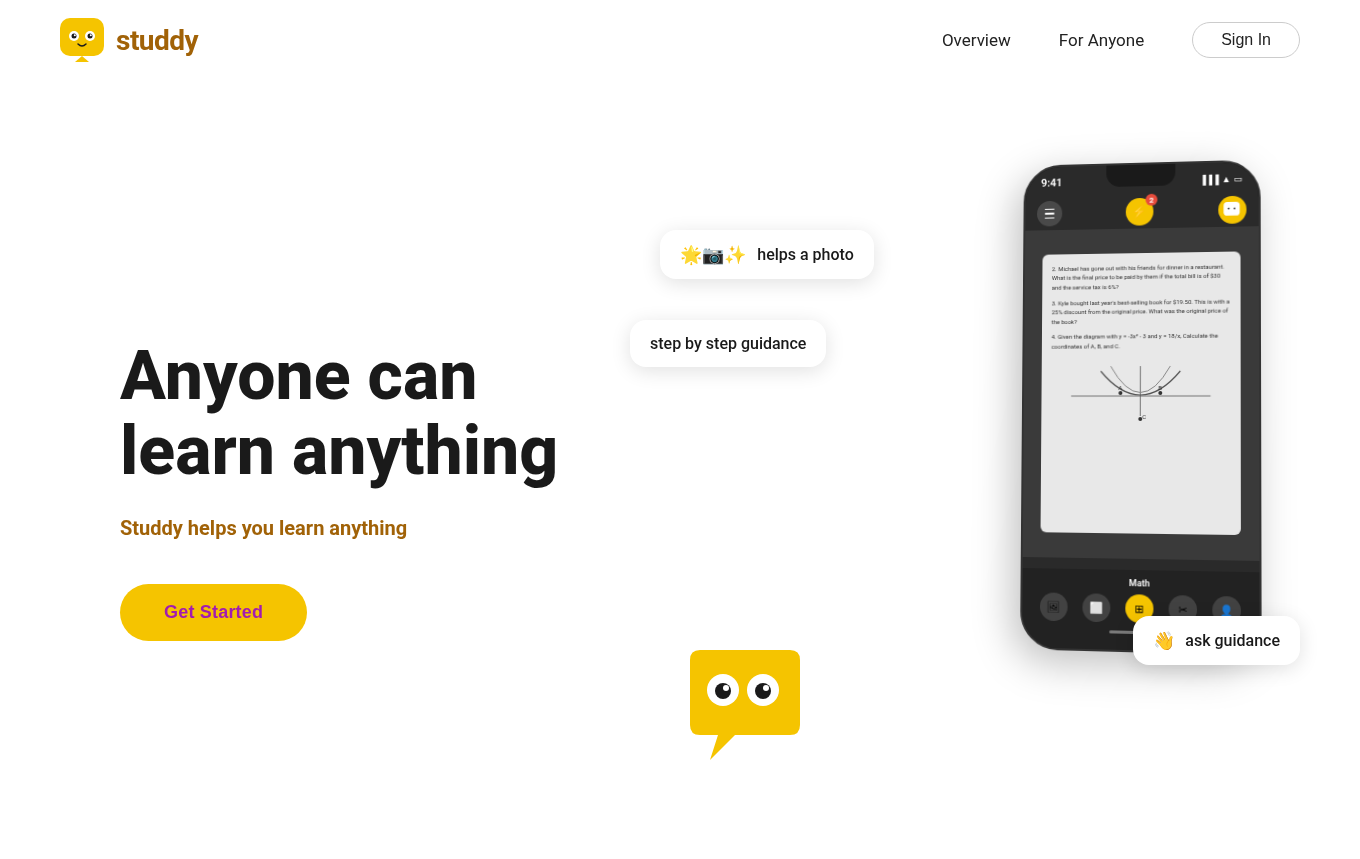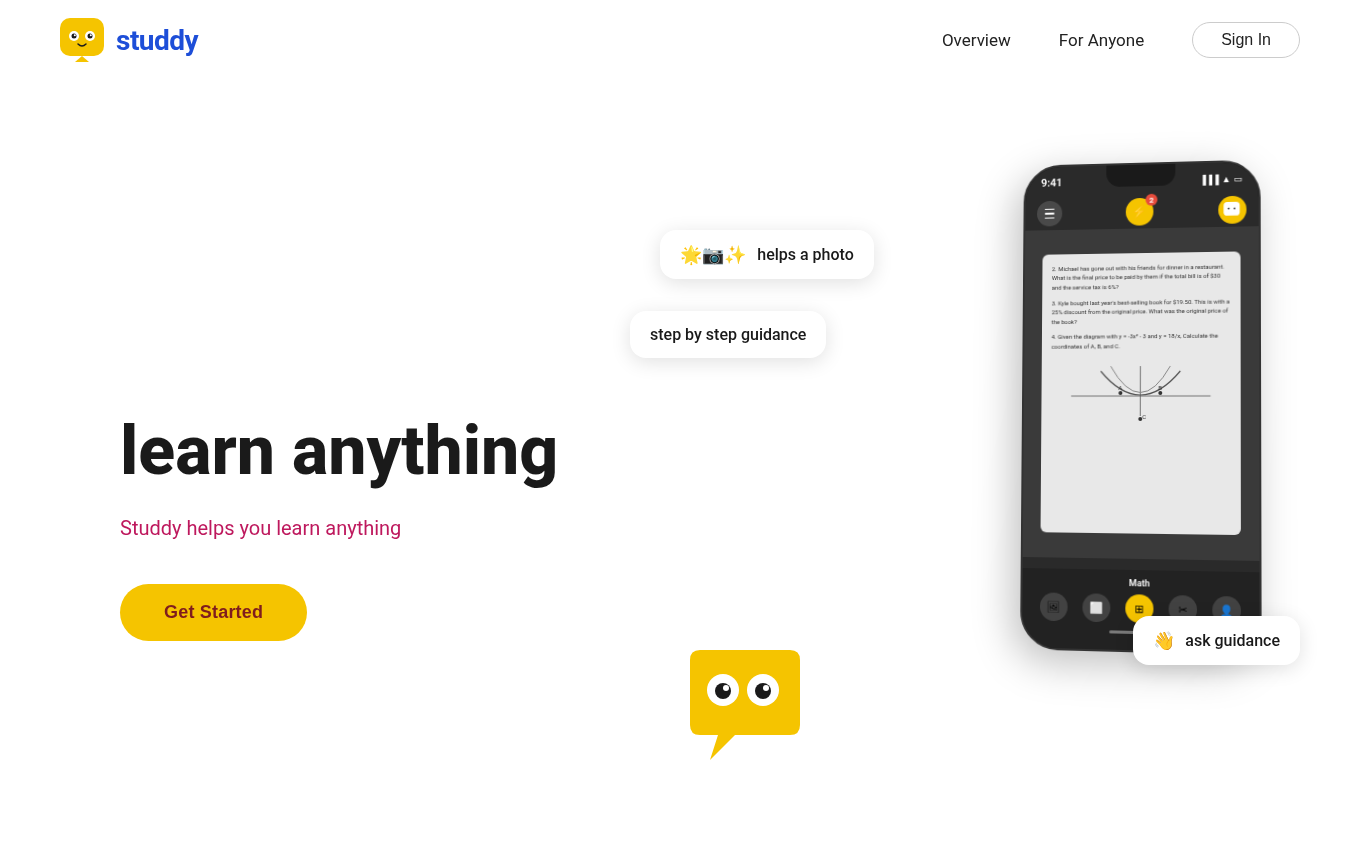--- a/index.html
+++ b/index.html
@@ -28,21 +28,21 @@
     }
 
     .logo-icon {
       width: 48px;
       height: 44px;
     }
 
     .logo-text {
       font-size: 28px;
       font-weight: 700;
-      color: #1d4ed8;
+      color: #a16207;
       letter-spacing: -0.5px;
     }
 
     nav {
       display: flex;
       align-items: center;
       gap: 48px;
     }
 
     .nav-link {
@@ -83,28 +83,28 @@
     .hero-title {
       font-size: 68px;
       font-weight: 800;
       color: #1a1a1a;
       line-height: 1.1;
       margin-bottom: 28px;
     }
 
     .hero-subtitle {
       font-size: 20px;
-      color: #be185d;
+      color: #a16207;
       margin-bottom: 44px;
-      font-weight: 400;
+      font-weight: 700;
     }
 
     .get-started-btn {
       background: #f5c400;
-      color: #7f1d1d;
+      color: #a21caf;
       border: none;
       border-radius: 32px;
       padding: 18px 44px;
       font-size: 18px;
       font-weight: 600;
       cursor: pointer;
       letter-spacing: 0.2px;
     }
 
     
@@ -347,21 +347,21 @@
       color: #1a1a1a;
       white-space: nowrap;
     }
 
     .bubble-take-photo {
       top: 90px;
       left: 40px;
     }
 
     .bubble-step-by-step {
-      top: 171px;
+      top: 180px;
       left: 10px;
     }
 
     .bubble-ask-questions {
       bottom: 155px;
       right: 0px;
     }
 
     .bubble-emoji {
       font-size: 18px;
@@ -413,21 +413,21 @@
     <a class="nav-link">Overview</a>
     <a class="nav-link">For Anyone</a>
     <button class="sign-in-btn">Sign In</button>
   </nav>
 </header>
 
 <section class="hero">
 
   <div class="hero-text">
     <h1 class="hero-title">
-      <br>
+      <span>Anyone can</span><br>
       <span>learn anything</span>
     </h1>
     <p class="hero-subtitle">Studdy helps you learn anything</p>
     <button class="get-started-btn">Get Started</button>
   </div>
 
   <div class="phone-area">
 
     <div class="bubble bubble-take-photo">
       <span class="bubble-emoji">🌟📷✨</span>

